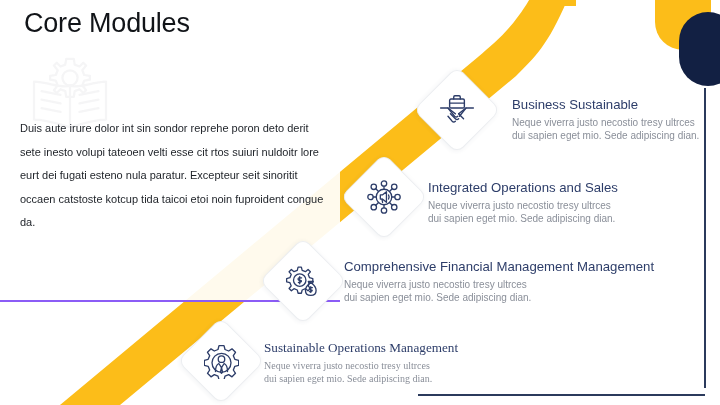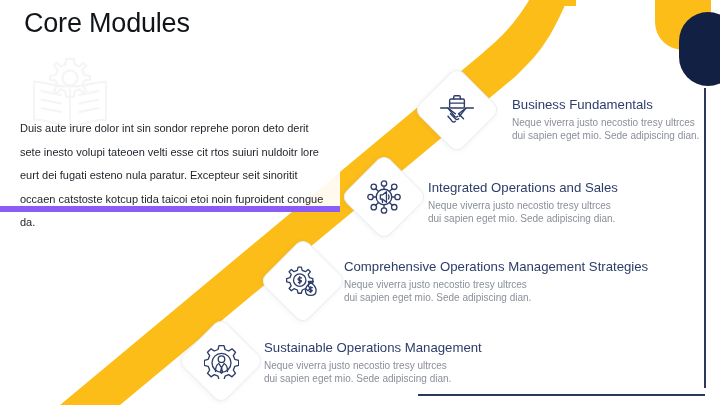--- a/index.html
+++ b/index.html
@@ -32,23 +32,23 @@
     left:679px;top:12px;width:58px;height:74px;
     background:#122043;
   }
   
   .ribbon{
     position:absolute;left:0;top:0;width:720px;height:405px;
     pointer-events:none;
   }
   
   .left-panel{
-    position:absolute;left:0;top:0;width:340px;height:212px;
+    position:absolute;left:0;top:0;width:340px;height:302px;
     background:rgba(255,255,255,0.92);
-    border-bottom:6px solid #8b5cf6;
+    border-bottom:2px solid #8b5cf6;
     box-sizing:border-box;
   }
   .page-title{
     position:absolute;left:24px;top:8px;
     font-size:27px;color:#111418;letter-spacing:-0.2px;
     font-weight:400;white-space:nowrap;
   }
   .watermark{
     position:absolute;left:22px;top:57px;width:96px;height:72px;
     opacity:0.55;
@@ -130,21 +130,21 @@
             <path d="M11 17 L19 27 Q21 29 23 27"></path>
             <path d="M33 17 L25 27"></path>
             <path d="M14 24 L20 30 Q22 32 24 30"></path>
             <path d="M11 27 L16 33 Q18 35 20 33"></path>
             <path d="M24 24 L30 30"></path>
           </g>
         </svg>
       </div>
     </div>
     <div class="t-text" style="left:512px;top:97px;">
-      <div class="t-title">Business Fundamentals</div>
+      <div class="t-title">Business Sustainable</div>
       <div class="t-desc">Neque viverra justo necostio tresy ultrces</div>
       <div class="t-desc">dui sapien eget mio. Sede adipiscing dian.</div>
     </div>
   </div>
 
   <div class="t-item" style="left:0;top:0;">
     <div class="diamond" style="left:353px;top:166px;">
       <div class="ico">
         <svg width="36" height="36" viewBox="0 0 44 44" aria-hidden="true">
           <g fill="none" stroke="#2d3d69" stroke-width="1.6" stroke-linecap="round" stroke-linejoin="round">
@@ -184,40 +184,40 @@
             <circle cx="18" cy="19" r="7.6"></circle>
             <path d="M18 14.6 L18 23.4 M20.2 16.1 Q16 15.2 16 17.6 Q16 19.6 20 19.6 Q20.6 21.8 16.4 21.8"></path>
             <path d="M30 23 Q25 27 25 31.5 Q25 37.5 31.5 37.5 Q38 37.5 38 31.5 Q38 27 33 23 Z"></path>
             <path d="M29.5 23 L33.5 23 L34.5 20.5 L28.5 20.5 Z"></path>
             <path d="M31.5 27 L31.5 34 M33.4 28.2 Q29.8 27.6 29.8 29.6 Q29.8 31.2 33.2 31.2 Q33.7 33 30 33"></path>
           </g>
         </svg>
       </div>
     </div>
     <div class="t-text" style="left:344px;top:259px;">
-      <div class="t-title">Comprehensive Operations Management Strategies</div>
+      <div class="t-title">Comprehensive Financial Management Management</div>
       <div class="t-desc">Neque viverra justo necostio tresy ultrces</div>
       <div class="t-desc">dui sapien eget mio. Sede adipiscing dian.</div>
     </div>
   </div>
 
   <div class="t-item" style="left:0;top:0;">
     <div class="diamond" style="left:190px;top:330px;">
       <div class="ico">
         <svg width="35" height="35" viewBox="0 0 42 42" aria-hidden="true">
           <g fill="none" stroke="#2d3d69" stroke-width="1.6" stroke-linecap="round" stroke-linejoin="round">
             <path d="M18 2 L24 2 L25.2 6.6 L29.6 8.4 L33.6 5.8 L37.8 10 L35.2 14 L37 18.4 L41.6 19.6 L41.6 25.6 L37 26.8 L35.2 31.2 L37.8 35.2 L33.6 39.4 L29.6 36.8 L25.2 38.6 L24 43 L18 43 L16.8 38.6 L12.4 36.8 L8.4 39.4 L4.2 35.2 L6.8 31.2 L5 26.8 L0.4 25.6 L0.4 19.6 L5 18.4 L6.8 14 L4.2 10 L8.4 5.8 L12.4 8.4 L16.8 6.6 Z"></path>
             <circle cx="21" cy="22.6" r="11.4"></circle>
             <circle cx="21" cy="18.2" r="3.9"></circle>
             <path d="M13.8 33 Q13.8 25.4 17.8 23.4 L21 28.4 L24.2 23.4 Q28.2 25.4 28.2 33"></path>
             <path d="M21 28.4 L19.8 33.6 L21 35.2 L22.2 33.6 Z"></path>
           </g>
         </svg>
       </div>
     </div>
-    <div class="t-text" style="left:264px;top:340px;">
+    <div class="t-text" style="left:264px;top:340px;font-family:Liberation Serif, serif;">
       <div class="t-title">Sustainable Operations Management</div>
       <div class="t-desc">Neque viverra justo necostio tresy ultrces</div>
       <div class="t-desc">dui sapien eget mio. Sede adipiscing dian.</div>
     </div>
   </div>
 
 </div>
 
 </body></html>

